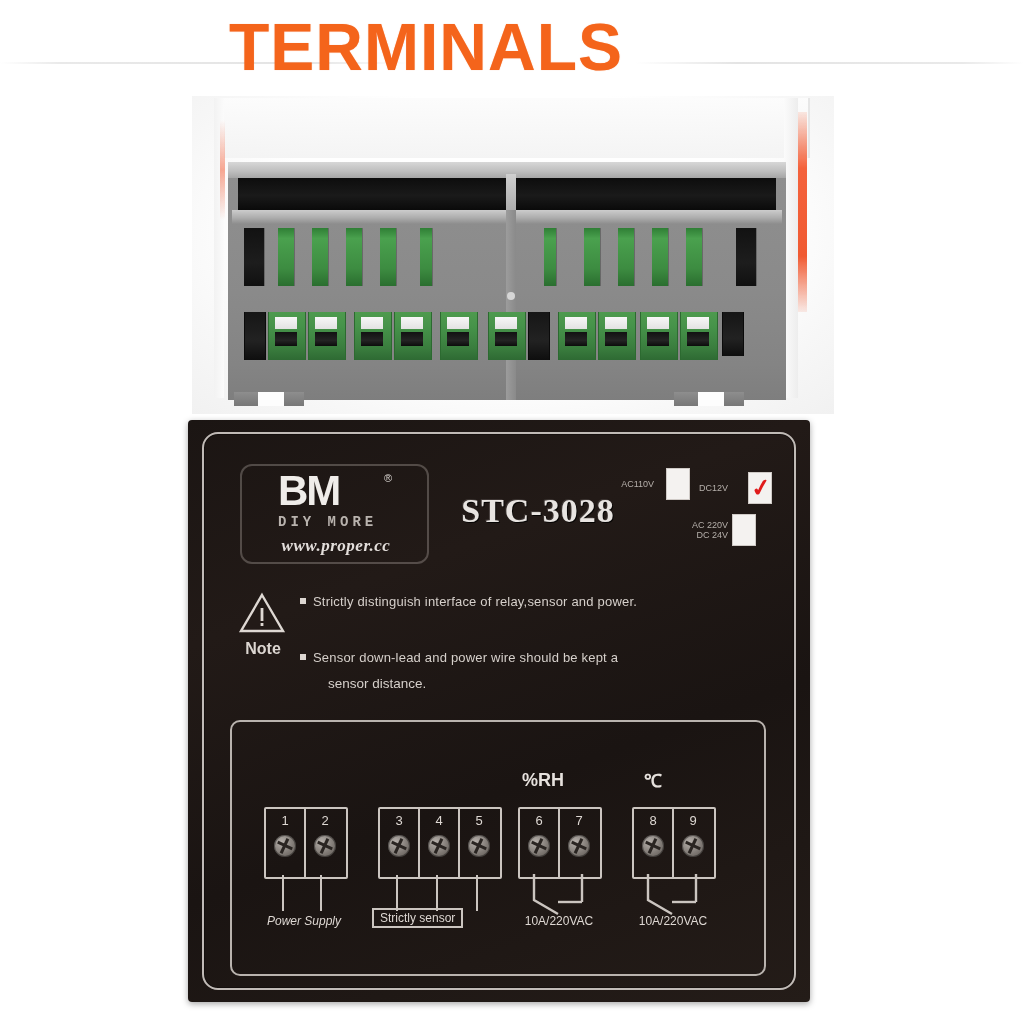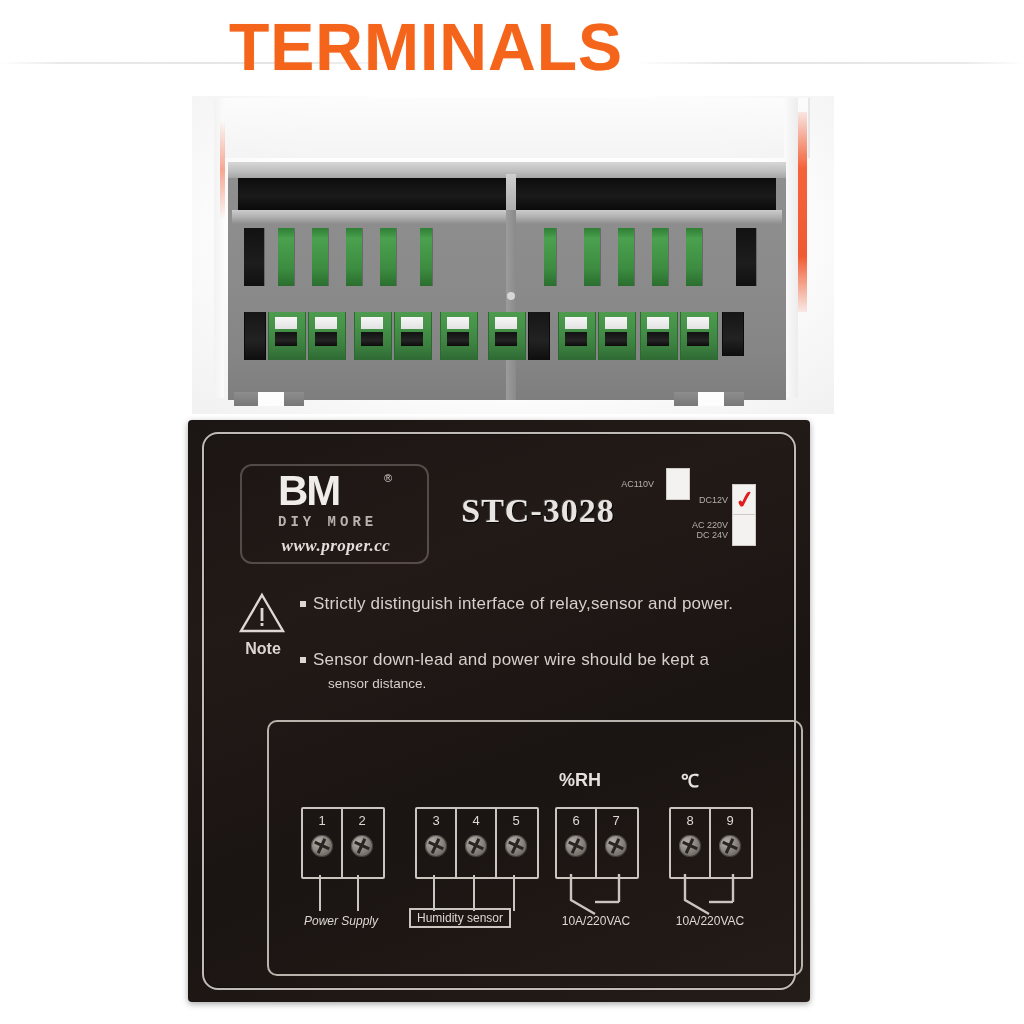--- a/index.html
+++ b/index.html
@@ -187,36 +187,36 @@
     position:absolute;left:40px;top:170px;width:540px;height:110px;
   }
   #warn-triangle{
     position:absolute;left:10px;top:2px;width:48px;height:42px;
   }
   #note-word{
     position:absolute;left:6px;top:50px;width:58px;text-align:center;
     color:#dcd6d1;font-size:16px;font-weight:bold;
   }
   .note-line{
-    position:absolute;left:72px;color:#d6d0cb;font-size:17px;
+    position:absolute;left:72px;color:#d6d0cb;font-size:13px;
     font-family:"Liberation Sans",sans-serif;letter-spacing:.2px;
     white-space:nowrap;
   }
   .note-bullet{
     display:inline-block;width:6px;height:6px;background:#ddd7d2;
     margin-right:7px;vertical-align:2px;
   }
   .note-cont{
     position:absolute;left:100px;color:#d6d0cb;font-size:13.5px;
     font-family:"Liberation Sans",sans-serif;
   }
   
   #terminal-box{
     position:absolute;left:42px;top:300px;width:532px;height:252px;
-    border:2px solid #b9b3ae;border-radius:10px;margin-left:37px;
+    border:2px solid #b9b3ae;border-radius:10px;
   }
   .group-label{
     position:absolute;color:#e6e1dd;font-size:18px;font-weight:bold;
     font-family:"Liberation Sans",sans-serif;
   }
   .term-group{
     position:absolute;top:85px;border:2px solid #cbc5c0;border-radius:2px;
     height:68px;display:flex;
   }
   .term{
@@ -352,21 +352,21 @@
     <div id="bm-url">www.proper.cc</div>
   </div>
 
   <div id="model-name">STC-3028</div>
 
   <div id="voltage-options">
     <div class="volt-row" style="left:0px;top:0px;gap:8px;">
       <span class="volt-label">AC110V</span>
       <span class="volt-box"></span>
     </div>
-    <div class="volt-row" style="left:74px;top:16px;">
+    <div class="volt-row" style="left:74px;top:4px;gap:16px;">
       <span class="volt-label">DC12V</span>
       <span class="volt-box checked">
         <span class="tick">✓</span>
       </span>
     </div>
     <div class="volt-row" style="left:74px;top:46px;">
       <span class="volt-label">
         <span>AC 220V</span><br>
         <span>DC 24V</span>
       </span>
@@ -421,21 +421,21 @@
       </div>
       <div class="term">
         <span class="term-num">5</span>
         <span class="term-screw"></span>
       </div>
     </div>
     <div class="lead" style="left:164px;top:153px;height:36px;"></div>
     <div class="lead" style="left:204px;top:153px;height:36px;"></div>
     <div class="lead" style="left:244px;top:153px;height:36px;"></div>
     <div id="humidity-label-box" style="left:140px;top:186px;">
-      <span>Humidity sensor</span>
+      <span>Strictly sensor</span>
     </div>
 
     <div class="term-group" style="left:286px;width:80px;">
       <div class="term">
         <span class="term-num">6</span>
         <span class="term-screw"></span>
       </div>
       <div class="term">
         <span class="term-num">7</span>
         <span class="term-screw"></span>

